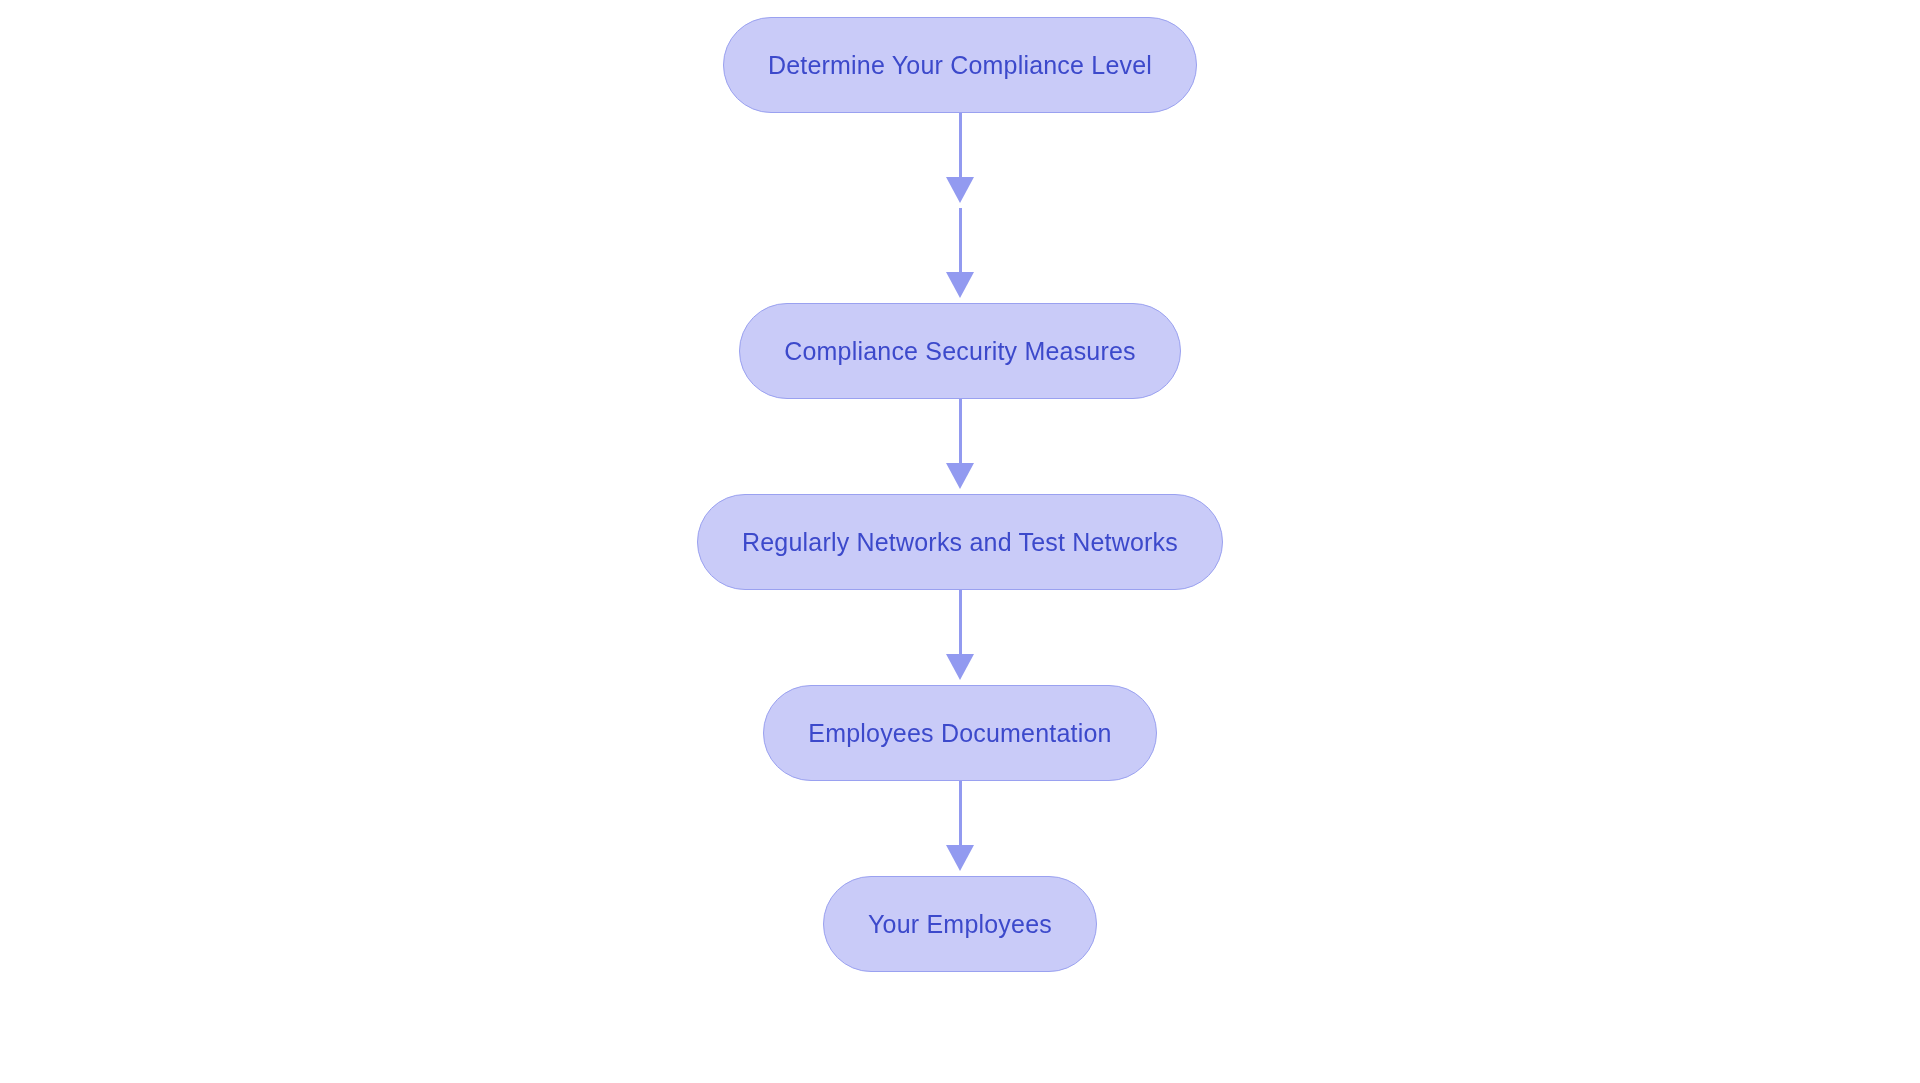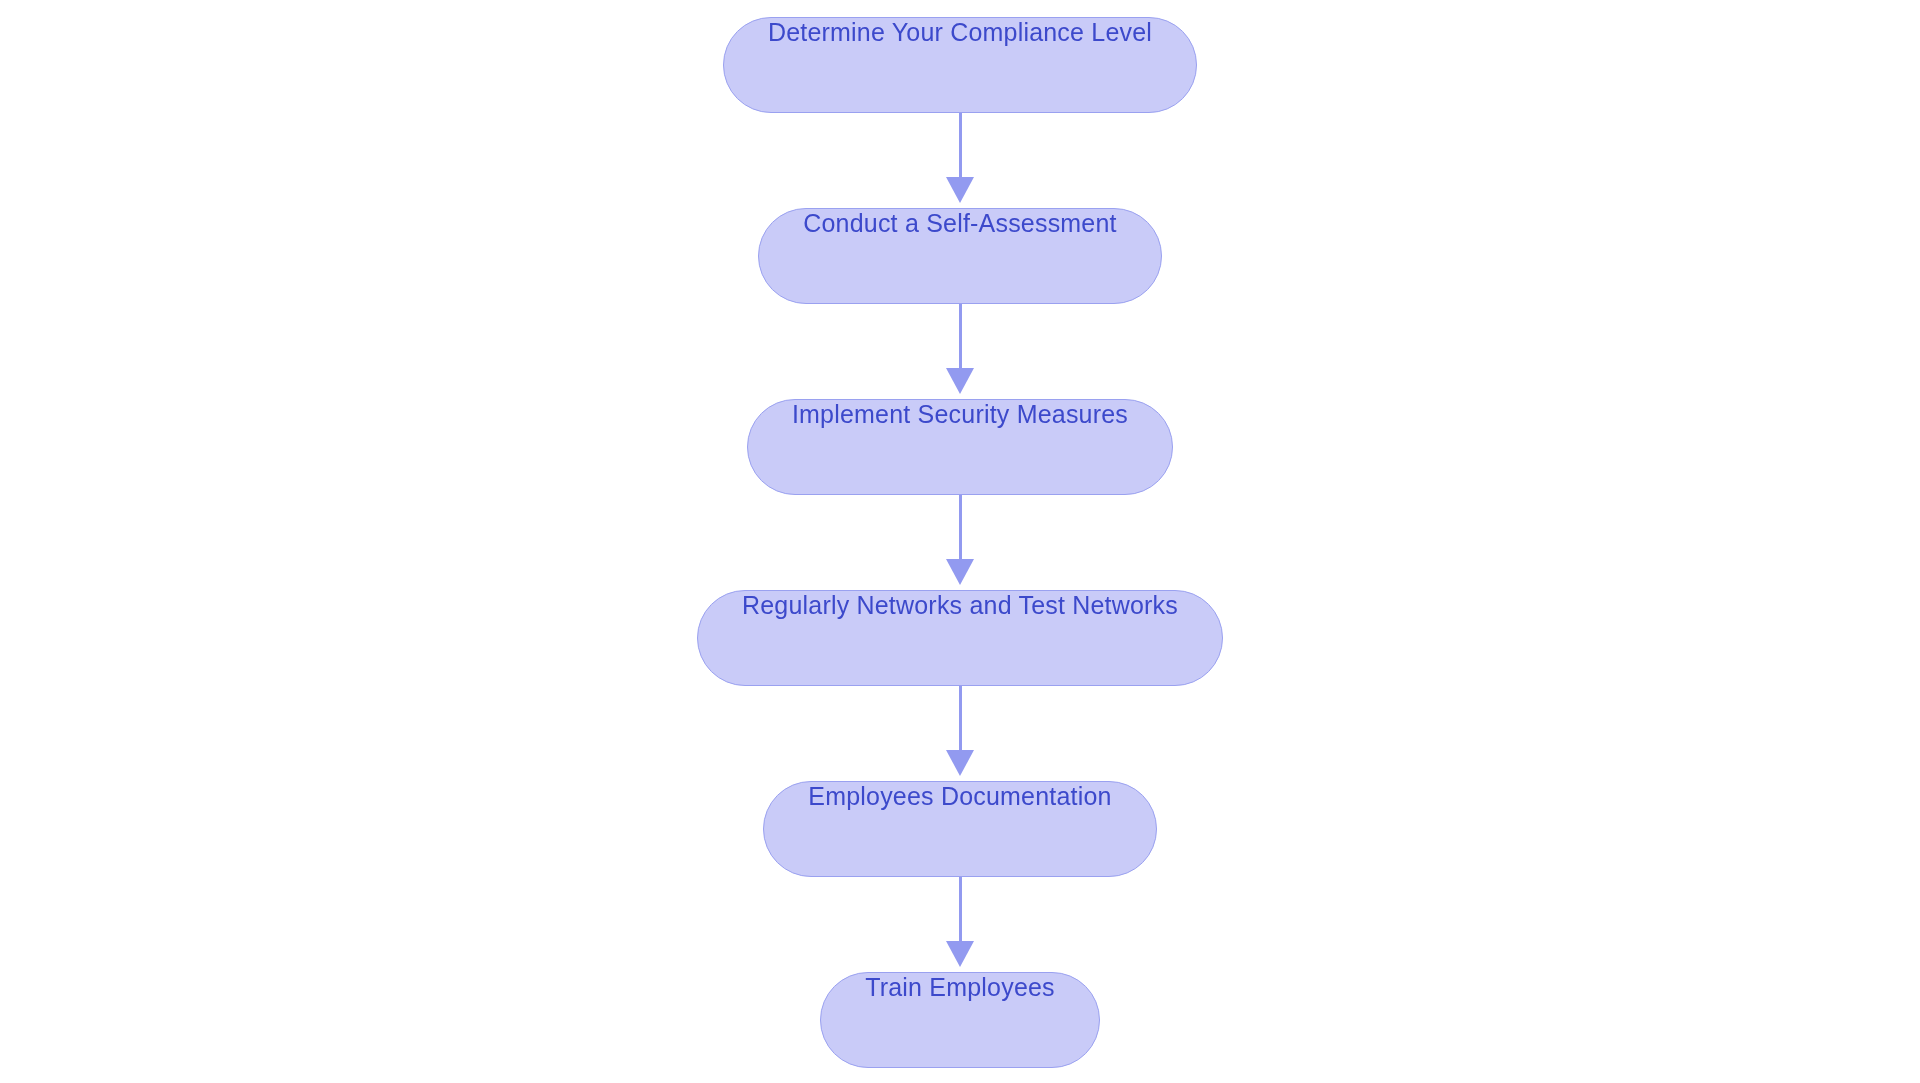--- a/index.html
+++ b/index.html
@@ -27,20 +27,21 @@
     top: 17px;
     width: 100%;
     display: flex;
     flex-direction: column;
     align-items: center;
   }
   .node {
     height: 96px;
     padding: 0 44px;
     display: flex;
+    align-items: center;
     justify-content: center;
     background: var(--node-fill);
     border: 1.5px solid var(--node-border);
     border-radius: 48px;
     color: var(--node-text);
     font-size: 25px;
     letter-spacing: 0.2px;
     white-space: nowrap;
   }
   .connector {
@@ -71,31 +72,28 @@
 
     <div class="node">
       <span>Determine Your Compliance Level</span>
     </div>
 
     <div class="connector">
       <div class="line"></div>
       <div class="head"></div>
     </div>
 
-    <div class="node">
-      <span>Conduct a Self-Assessment</span>
-    </div>
 
     <div class="connector">
       <div class="line"></div>
       <div class="head"></div>
     </div>
 
     <div class="node">
-      <span>Implement Security Measures</span>
+      <span>Compliance Security Measures</span>
     </div>
 
     <div class="connector">
       <div class="line"></div>
       <div class="head"></div>
     </div>
 
     <div class="node">
       <span>Regularly Networks and Test Networks</span>
     </div>
@@ -108,17 +106,17 @@
     <div class="node">
       <span>Employees Documentation</span>
     </div>
 
     <div class="connector">
       <div class="line"></div>
       <div class="head"></div>
     </div>
 
     <div class="node">
-      <span>Train Employees</span>
+      <span>Your Employees</span>
     </div>
 
   </div>
 </div>
 
 </body></html>

